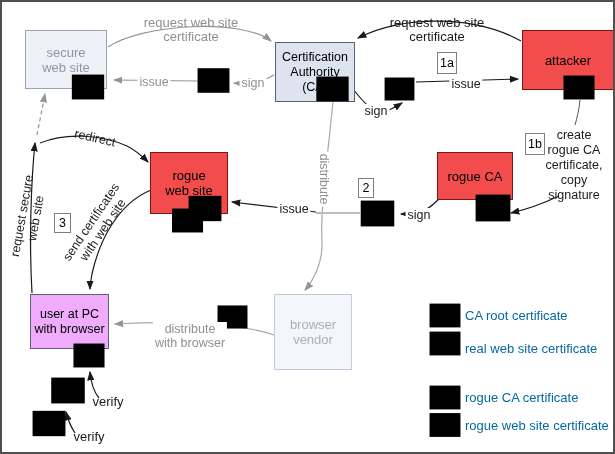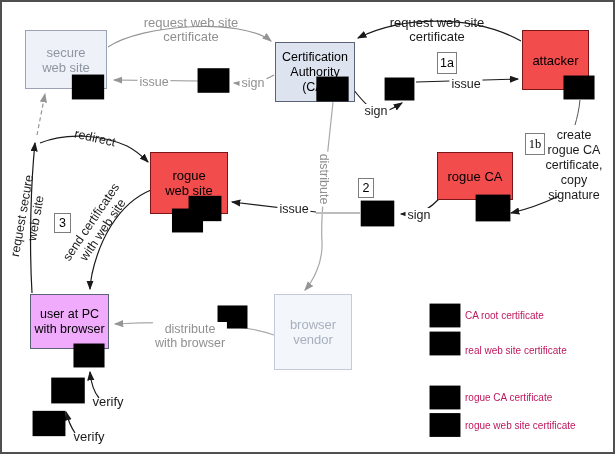--- a/index.html
+++ b/index.html
@@ -24,21 +24,21 @@
     white-space:nowrap;color:#1a1a1a;transform:translate(-50%,-50%);
   }
   .lab span{display:block;}
   .g{color:#909090;}
   .wbg{background:#fff;padding:0 2px;}
   .badge{
     position:absolute;z-index:4;background:#fff;border:1px solid #7d7d7d;color:#000;
     font-size:12.5px;display:flex;align-items:center;justify-content:center;box-sizing:border-box;
   }
   .legend-row{position:absolute;z-index:4;display:flex;align-items:center;gap:4px;}
-  .legend-row .lab-leg{font-size:10px;color:#be185d;white-space:nowrap;}
+  .legend-row .lab-leg{font-size:13px;color:#0369a1;white-space:nowrap;}
   
   .cert svg{display:block;}
   .c-bg{stroke-width:1;}
   .c-lines line,.c-sig{fill:none;stroke-width:1.4;}
   .c-ribbon{fill:none;stroke-width:1;}
 </style>
 </head>
 <body>
 
 <div id="stage">
@@ -88,21 +88,21 @@
 
   <div class="node node-light" style="left:23px;top:28px;width:82px;height:59px;">
     <span>secure</span>
     <span>web site</span>
   </div>
   <div class="node node-blue" style="left:273px;top:28px;width:80px;height:60px;font-size:12.5px;margin-top:12px;">
     <span>Certification</span>
     <span>Authority</span>
     <span>(CA)</span>
   </div>
-  <div class="node node-red" style="left:520px;top:28px;width:67px;height:60px;">
+  <div class="node node-red" style="left:520px;top:28px;width:92px;height:60px;">
     <span>attacker</span>
   </div>
   <div class="node node-red" style="left:148px;top:150px;width:78px;height:62px;">
     <span>rogue</span>
     <span>web site</span>
   </div>
   <div class="node node-red" style="left:435px;top:150px;width:76px;height:48px;">
     <span>rogue CA</span>
   </div>
   <div class="node node-faint" style="left:272px;top:292px;width:78px;height:76px;">
@@ -176,21 +176,21 @@
     </div>
   <div class="cert cert-red" style="left:30px;top:408px;">
       <svg width="34" height="27">
         <use href="#cert-glyph"></use>
       </svg>
     </div>
 
   <div class="badge" style="left:435px;top:50px;width:20px;height:22px;">
       <span>1a</span>
     </div>
-  <div class="badge" style="left:523px;top:131px;width:20px;height:22px;font-family:Liberation Serif, serif;">
+  <div class="badge" style="left:523px;top:131px;width:20px;height:22px;">
       <span>1b</span>
     </div>
   <div class="badge" style="left:356px;top:176px;width:16px;height:20px;">
       <span>2</span>
     </div>
   <div class="badge" style="left:52px;top:211px;width:17px;height:20px;">
       <span>3</span>
     </div>
 
   <div class="lab g" style="left:189px;top:28px;font-size:13px;">

